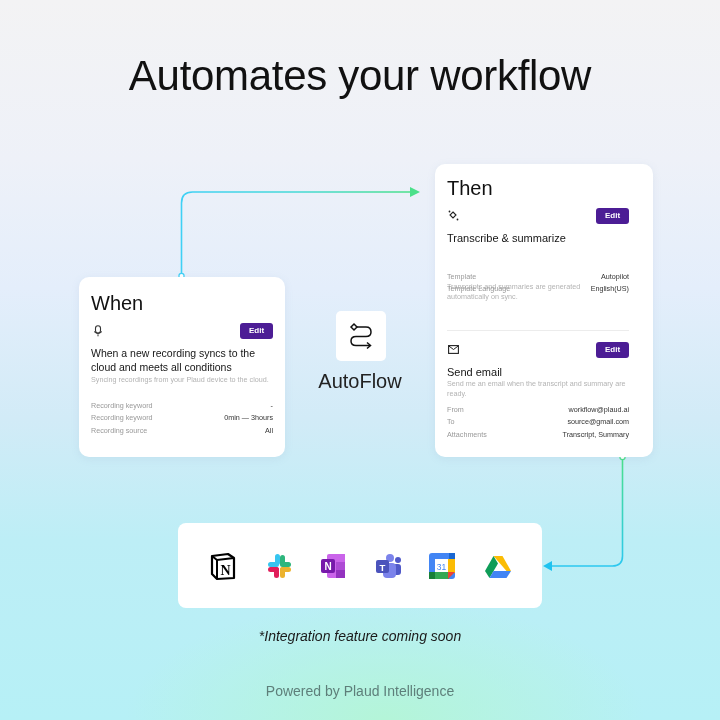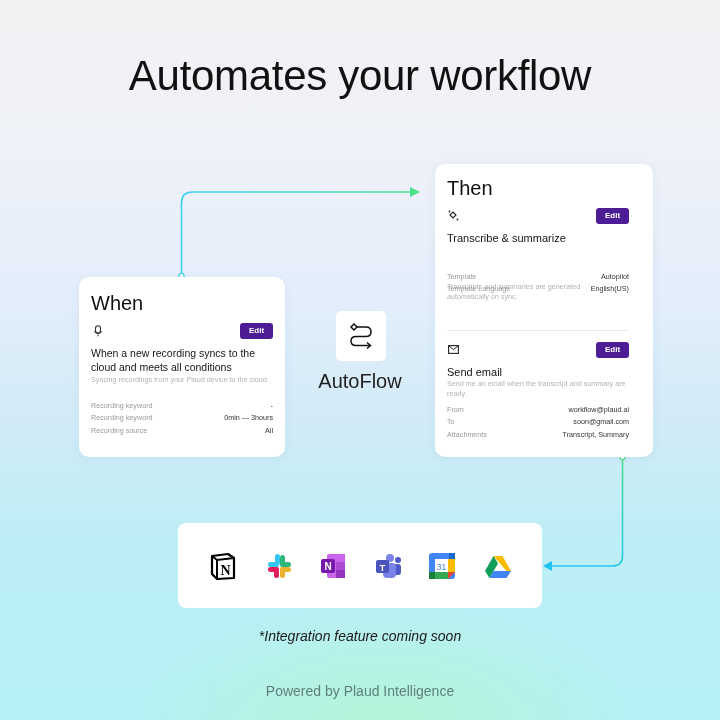--- a/index.html
+++ b/index.html
@@ -142,21 +142,21 @@
   <button class="edit-btn" style="left:161px; top:178px;">Edit</button>
   <div class="heading" style="left:12px; top:201px; font-size:11px;">Send email</div>
   <div class="desc" style="left:12px; top:215px; width:185px;">Send me an email when the transcript and summary are ready.</div>
   <div class="kv" style="left:12px; top:240px; width:182px;">
     <div class="kv-row">
       <span class="kv-key">From</span>
       <span class="kv-val">workflow@plaud.ai</span>
     </div>
     <div class="kv-row">
       <span class="kv-key">To</span>
-      <span class="kv-val">soon@gmail.com</span>
+      <span class="kv-val">source@gmail.com</span>
     </div>
     <div class="kv-row">
       <span class="kv-key">Attachments</span>
       <span class="kv-val">Transcript, Summary</span>
     </div>
   </div>
 </div>
 
 <div class="integrations">
 

